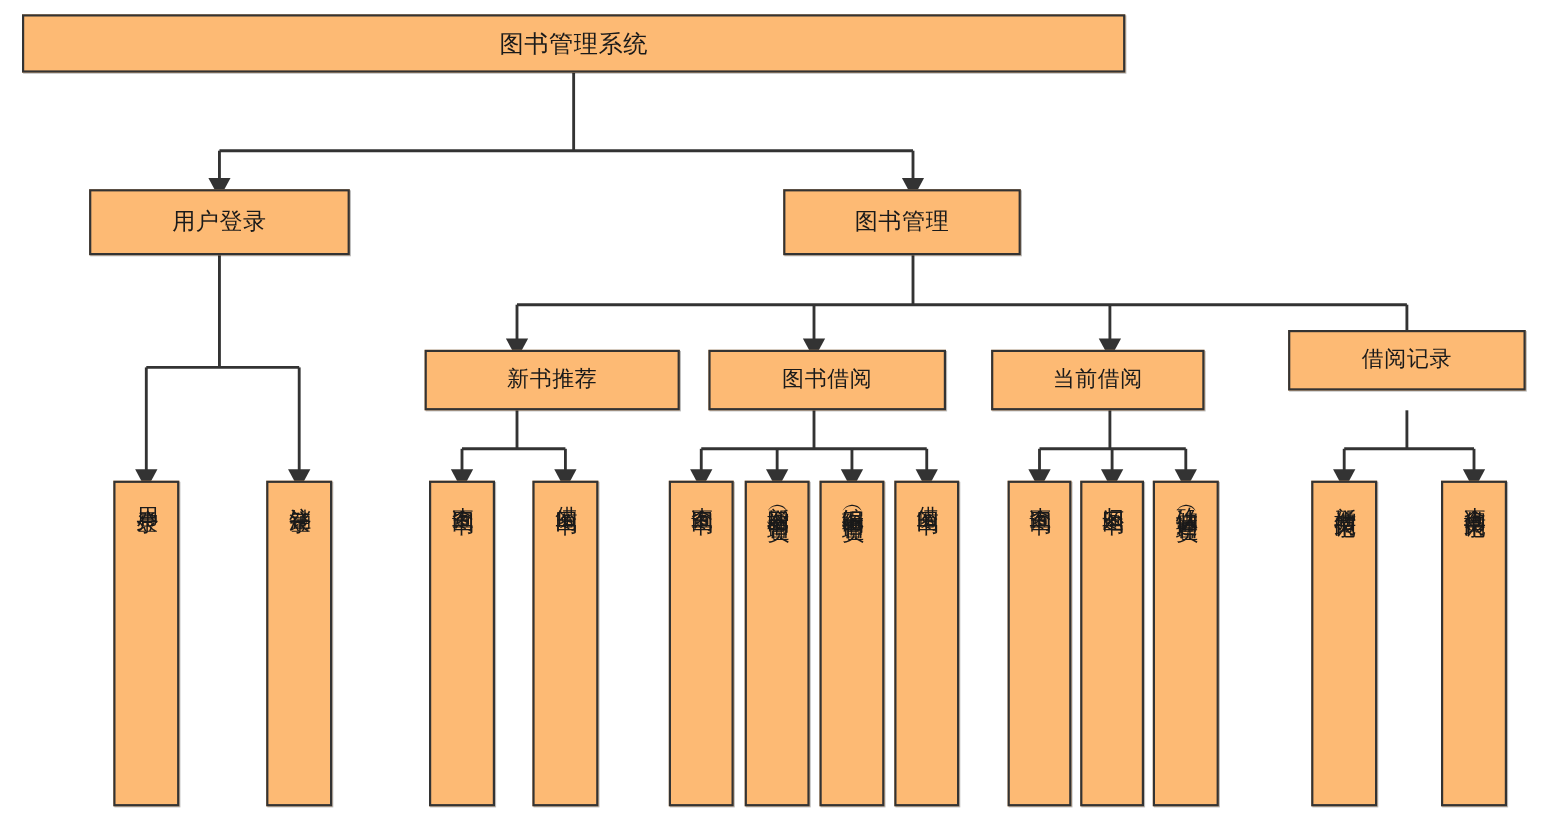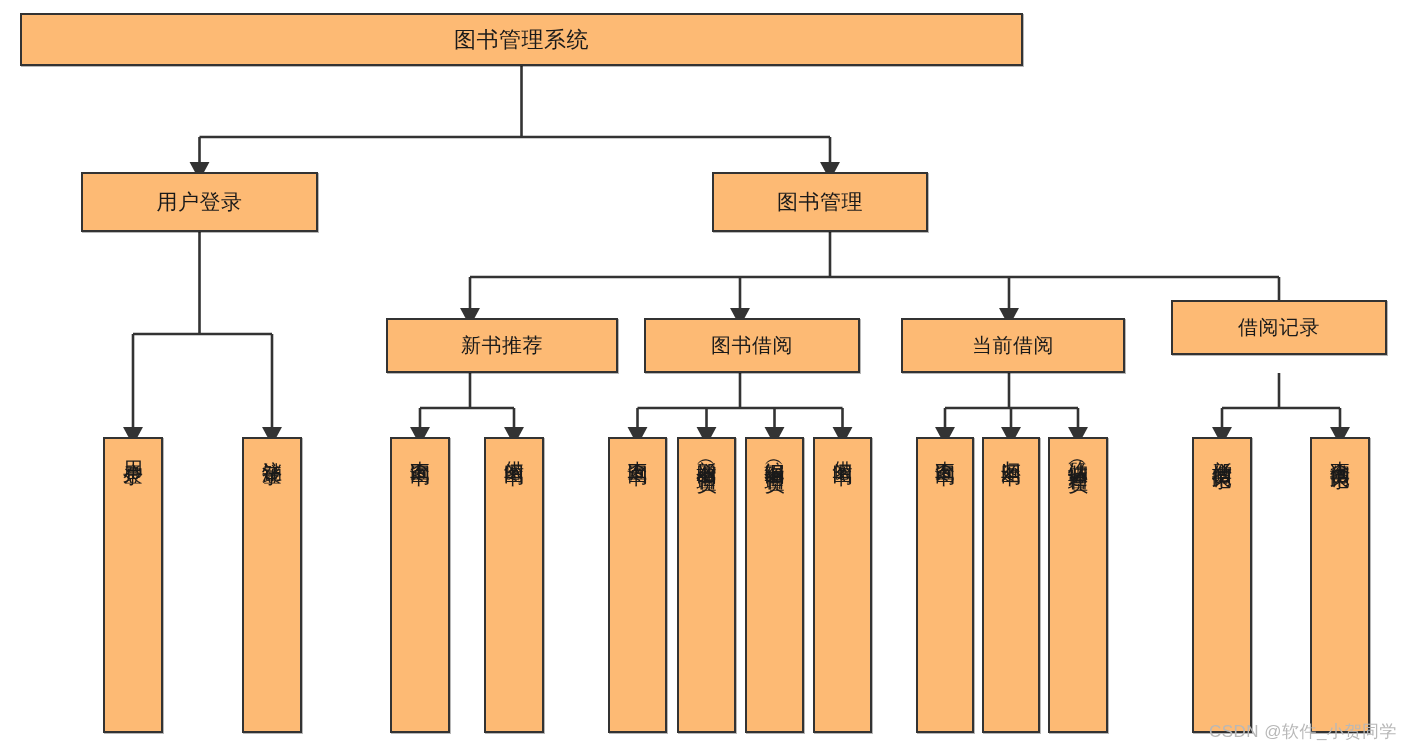--- a/index.html
+++ b/index.html
@@ -126,21 +126,21 @@
       </div>
       <div class="node level2" style="left: 712px; top: 172px; width: 216px; height: 60px;">
         <span class="label">图书管理</span>
       </div>
       <div class="node level3" style="left: 362px; top: 318px; width: 232px; height: 55px; margin-left: 24px;">
         <span class="label">新书推荐</span>
       </div>
       <div class="node level3" style="left: 632px; top: 318px; width: 216px; height: 55px; margin-left: 12px;">
         <span class="label">图书借阅</span>
       </div>
-      <div class="node level3" style="left: 901px; top: 318px; width: 224px; height: 55px; justify-content: center;">
+      <div class="node level3" style="left: 901px; top: 318px; width: 194px; height: 55px; justify-content: center;">
         <span class="label">当前借阅</span>
       </div>
       <div class="node level3" style="left: 1171px; top: 300px; width: 216px; height: 55px;">
         <span class="label">借阅记录</span>
       </div>
       <div class="node leaf vertical" style="left: 103px; top: 437px; width: 60px; height: 296px;">
         <span class="label">用户登录</span>
       </div>
       <div class="node leaf vertical" style="left: 242px; top: 437px; width: 60px; height: 296px;">
         <span class="label">注销登录</span>
@@ -173,15 +173,14 @@
         <span class="label">确认归还（管理员）</span>
       </div>
       <div class="node leaf vertical" style="left: 1192px; top: 437px; width: 60px; height: 296px;">
         <span class="label">新增借阅记录</span>
       </div>
       <div class="node leaf vertical" style="left: 1310px; top: 437px; width: 60px; height: 296px;">
         <span class="label">查询借阅记录</span>
       </div>
     </div>
 
-  <div class="watermark">CSDN @软件_小贺同学</div>
 
 </div>
 
 </body></html>

